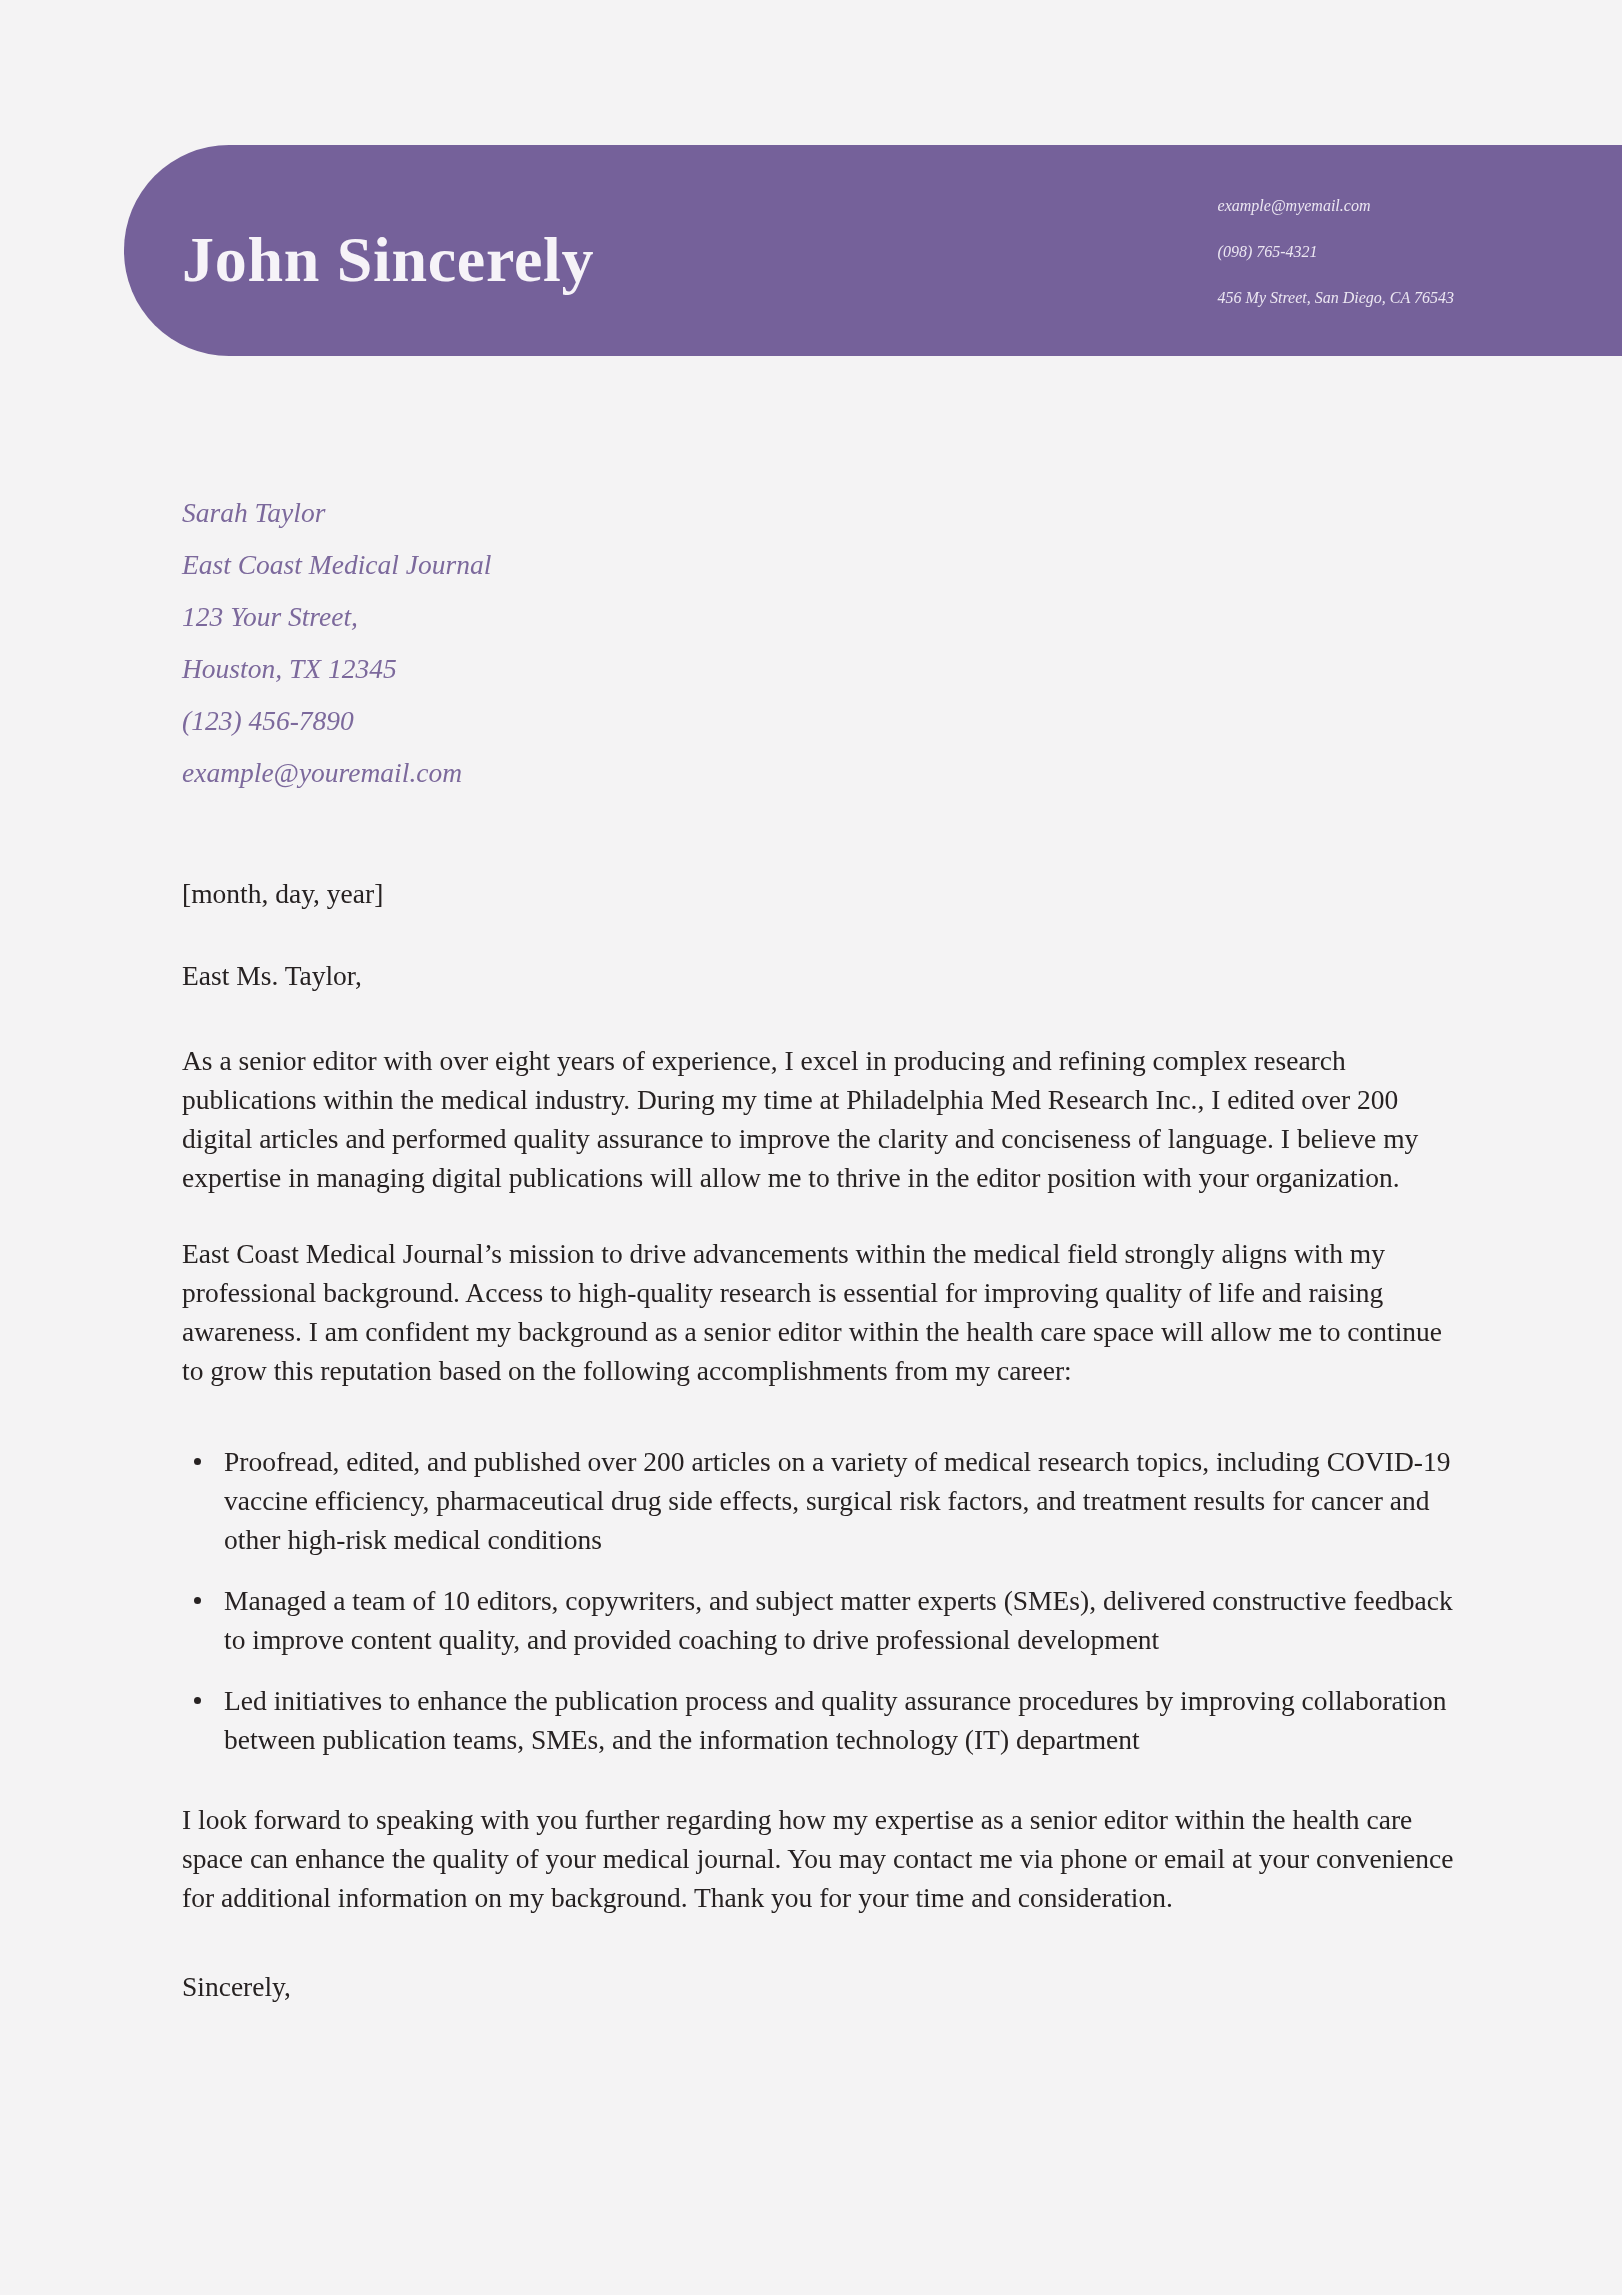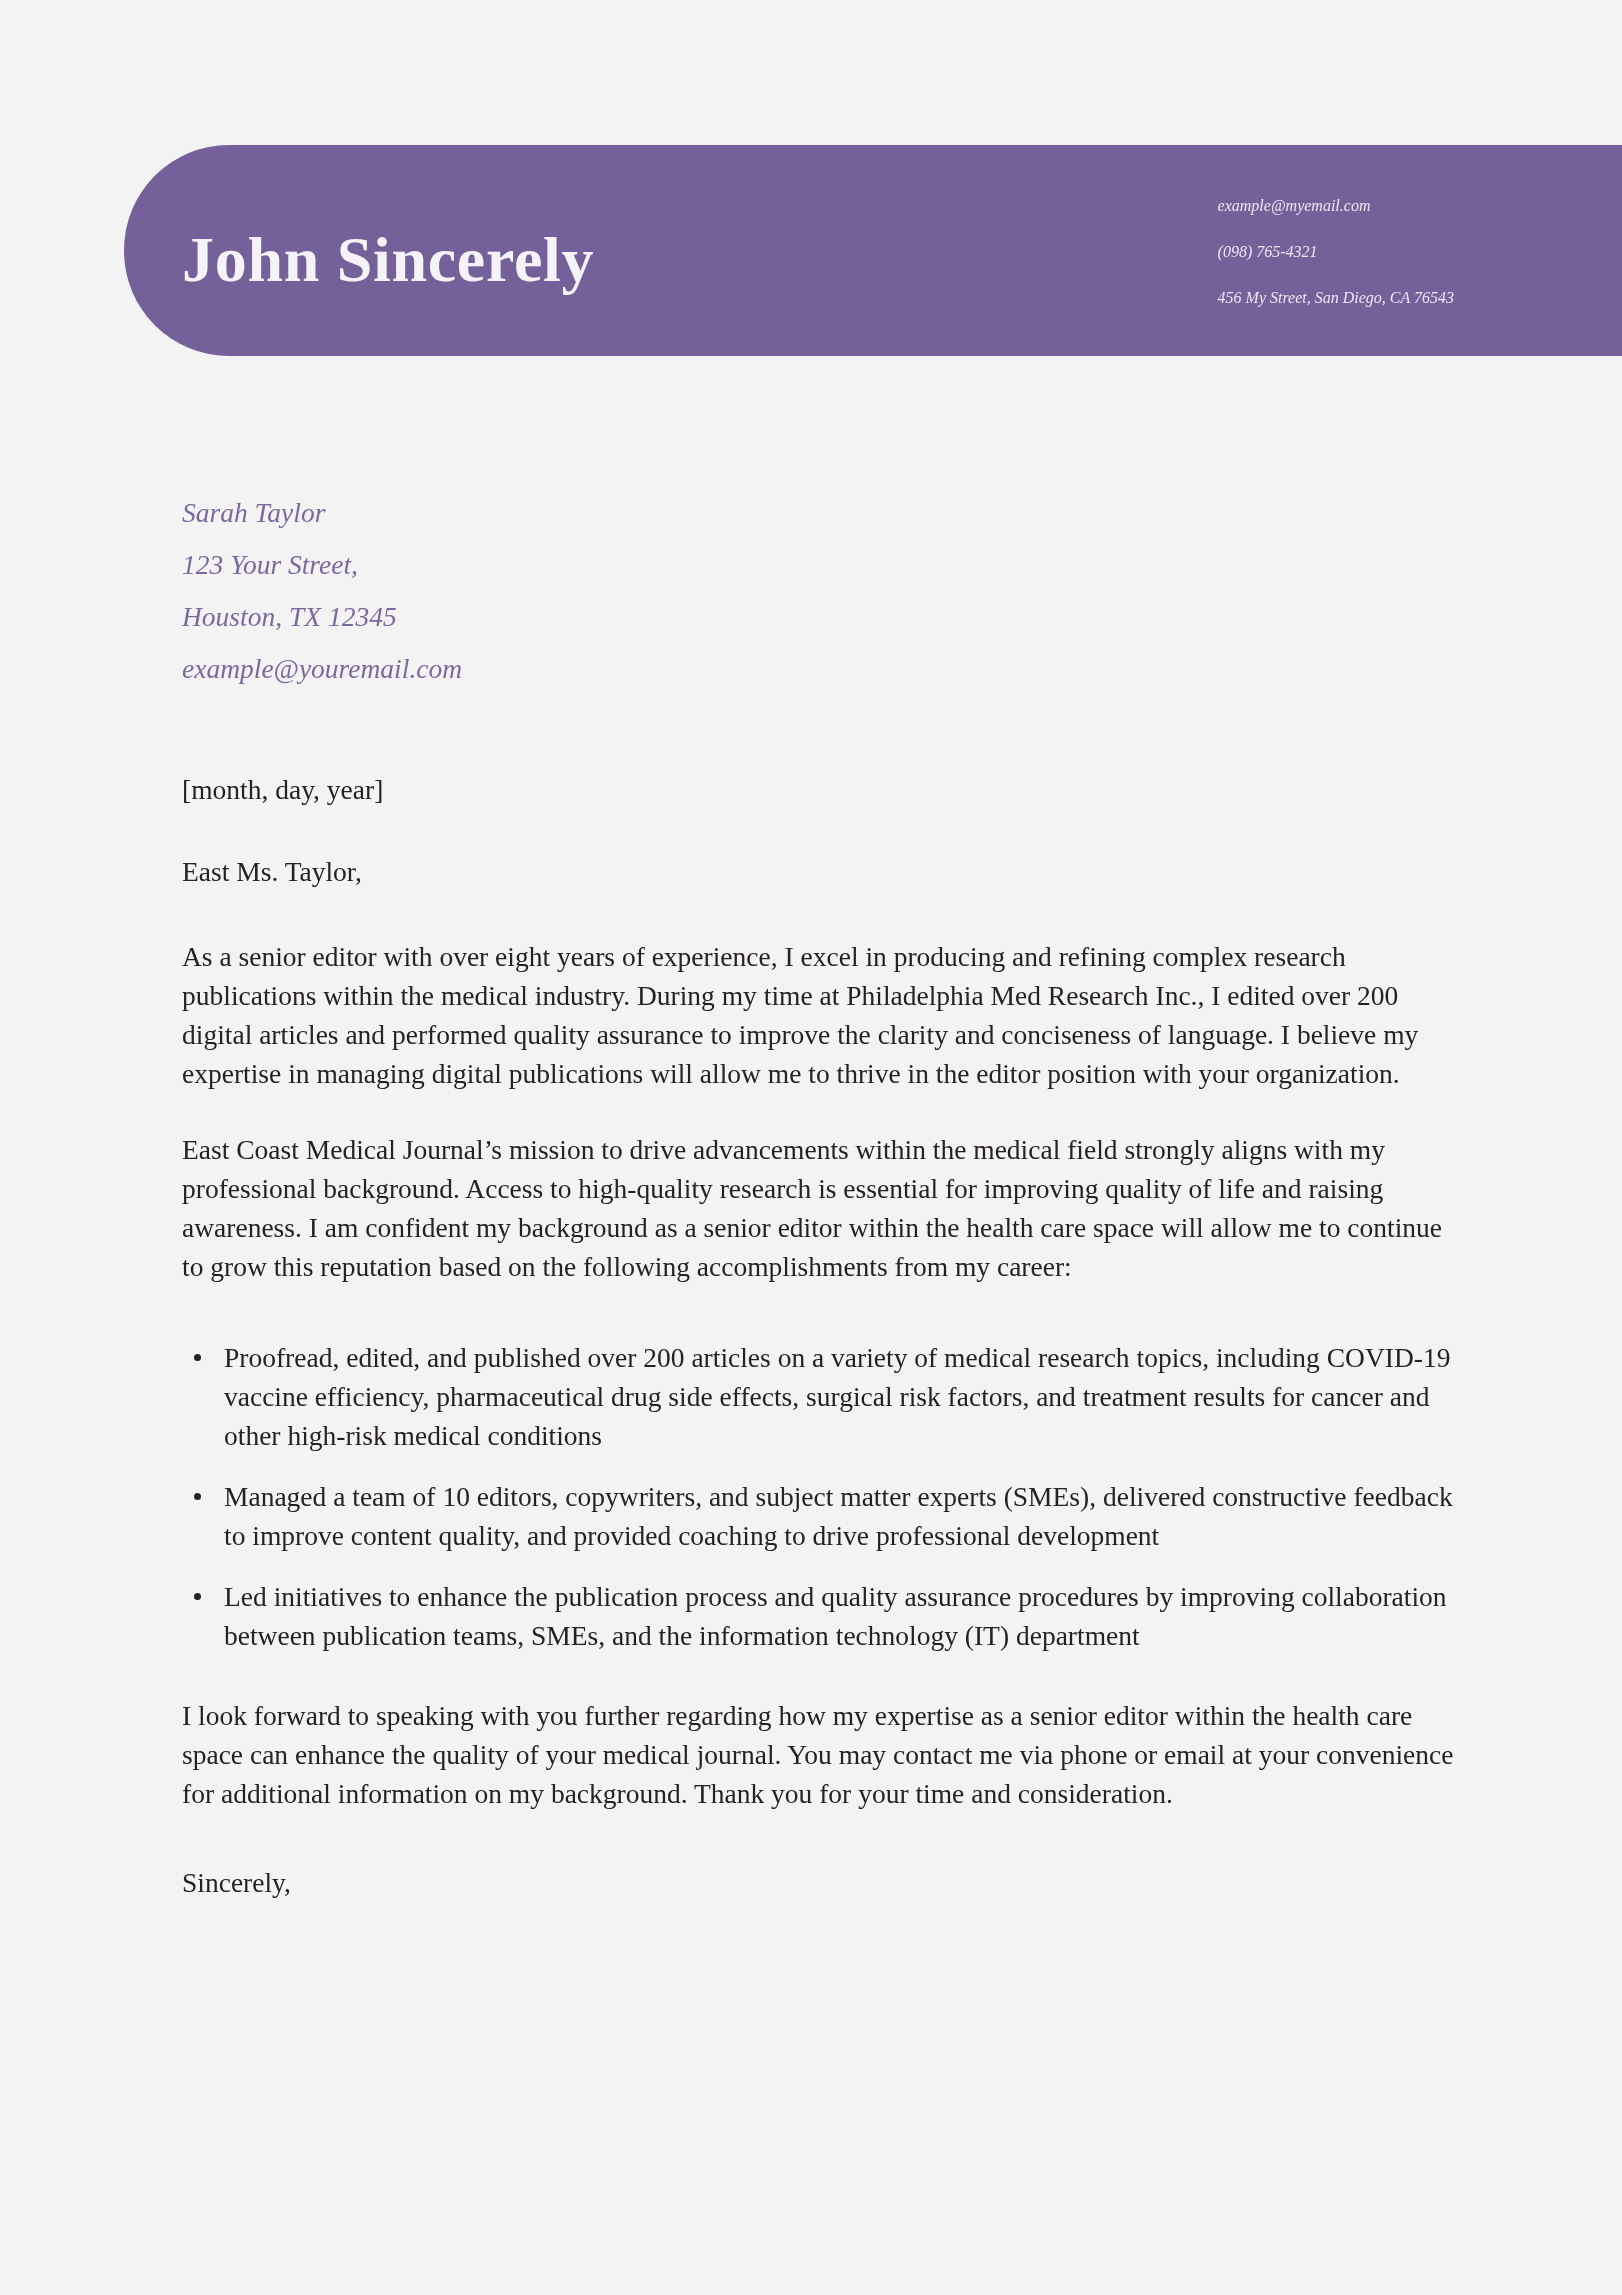--- a/index.html
+++ b/index.html
@@ -115,22 +115,24 @@
       <div>example@myemail.com</div>
       <div>(098) 765-4321</div>
       <div>456 My Street, San Diego, CA 76543</div>
     </div>
   </header>
 
   <main class="body">
 
     <div class="recipient">
       <div>Sarah Taylor</div>
+      <div>East Coast Medical Journal</div>
       <div>123 Your Street,</div>
       <div>Houston, TX 12345</div>
+      <div>(123) 456-7890</div>
       <div>example@youremail.com</div>
     </div>
 
     <p class="date">[month, day, year]</p>
 
     <p class="salutation">East Ms. Taylor,</p>
 
     <p class="paragraph first">As a senior editor with over eight years of experience, I excel in producing and refining complex research publications within the medical industry. During my time at Philadelphia Med Research Inc., I edited over 200 digital articles and performed quality assurance to improve the clarity and conciseness of language. I believe my expertise in managing digital publications will allow me to thrive in the editor position with your organization.</p>
 
     <p class="paragraph">East Coast Medical Journal’s mission to drive advancements within the medical field strongly aligns with my professional background. Access to high-quality research is essential for improving quality of life and raising awareness. I am confident my background as a senior editor within the health care space will allow me to continue to grow this reputation based on the following accomplishments from my career:</p>

